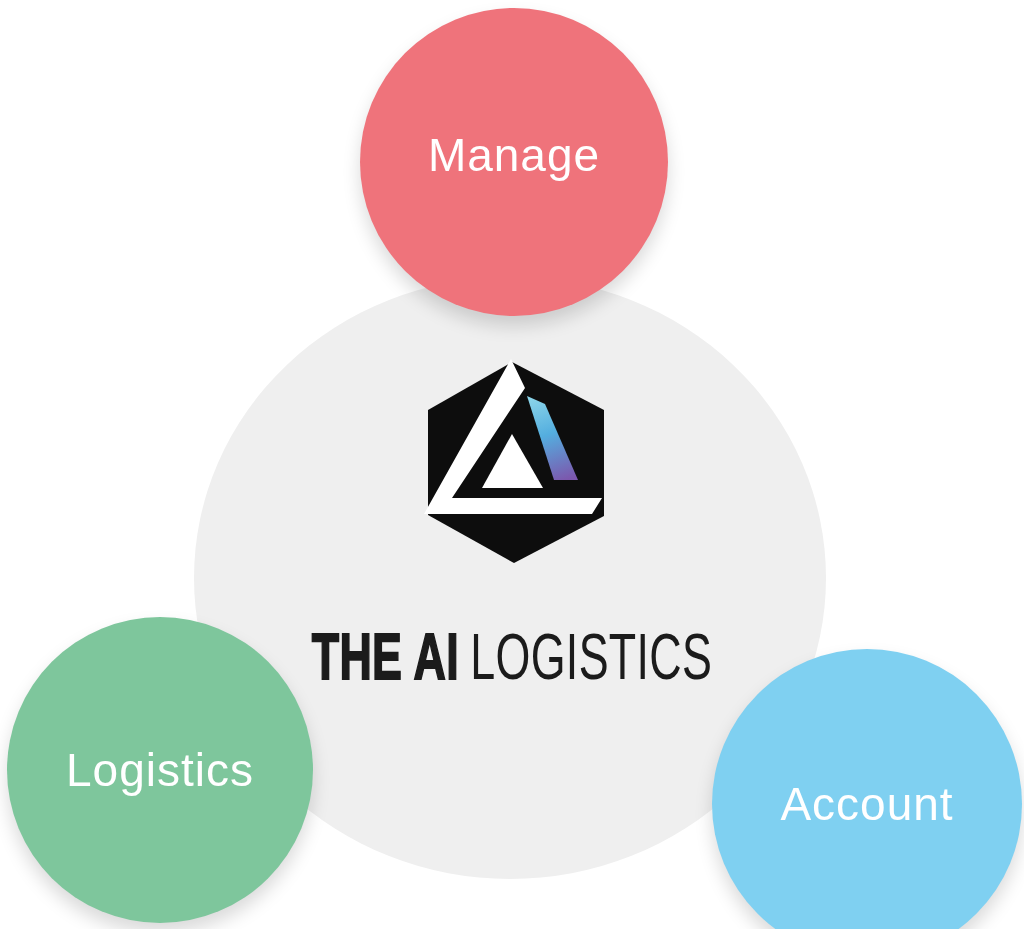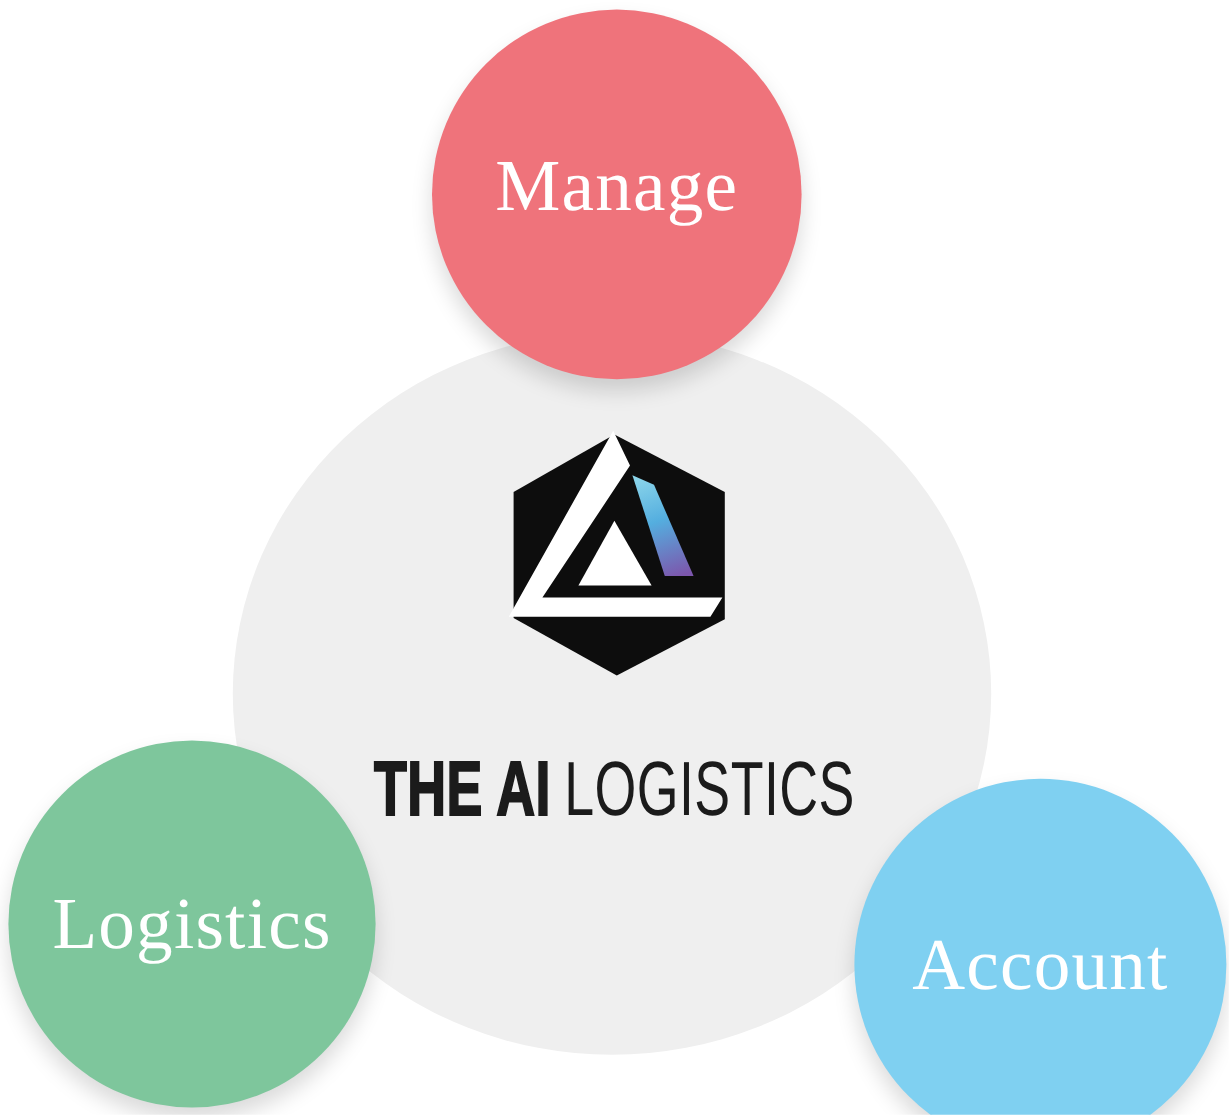--- a/index.html
+++ b/index.html
@@ -29,26 +29,25 @@
   .node {
     position: absolute;
     border-radius: 50%;
     display: flex;
     align-items: center;
     justify-content: center;
     box-shadow: 0 10px 18px rgba(0,0,0,0.15);
   }
   .node-label {
     color: #ffffff;
-    font-size: 61px;
+    font-size: 46px;
     font-weight: 400;
     letter-spacing: 1px;
     line-height: 1;
     white-space: nowrap;
-    font-family: Liberation Serif, serif;
   }
   .node-manage    { left: 360px; top: 8px;   width: 308px; height: 308px; padding-bottom: 14px; box-sizing: border-box; }
   .node-logistics { left: 7px;   top: 617px; width: 306px; height: 306px; }
   .node-account   { left: 712px; top: 649px; width: 310px; height: 310px; }
 
   
   .logo-svg {
     position: absolute;
     left: 410px;
     top: 350px;

